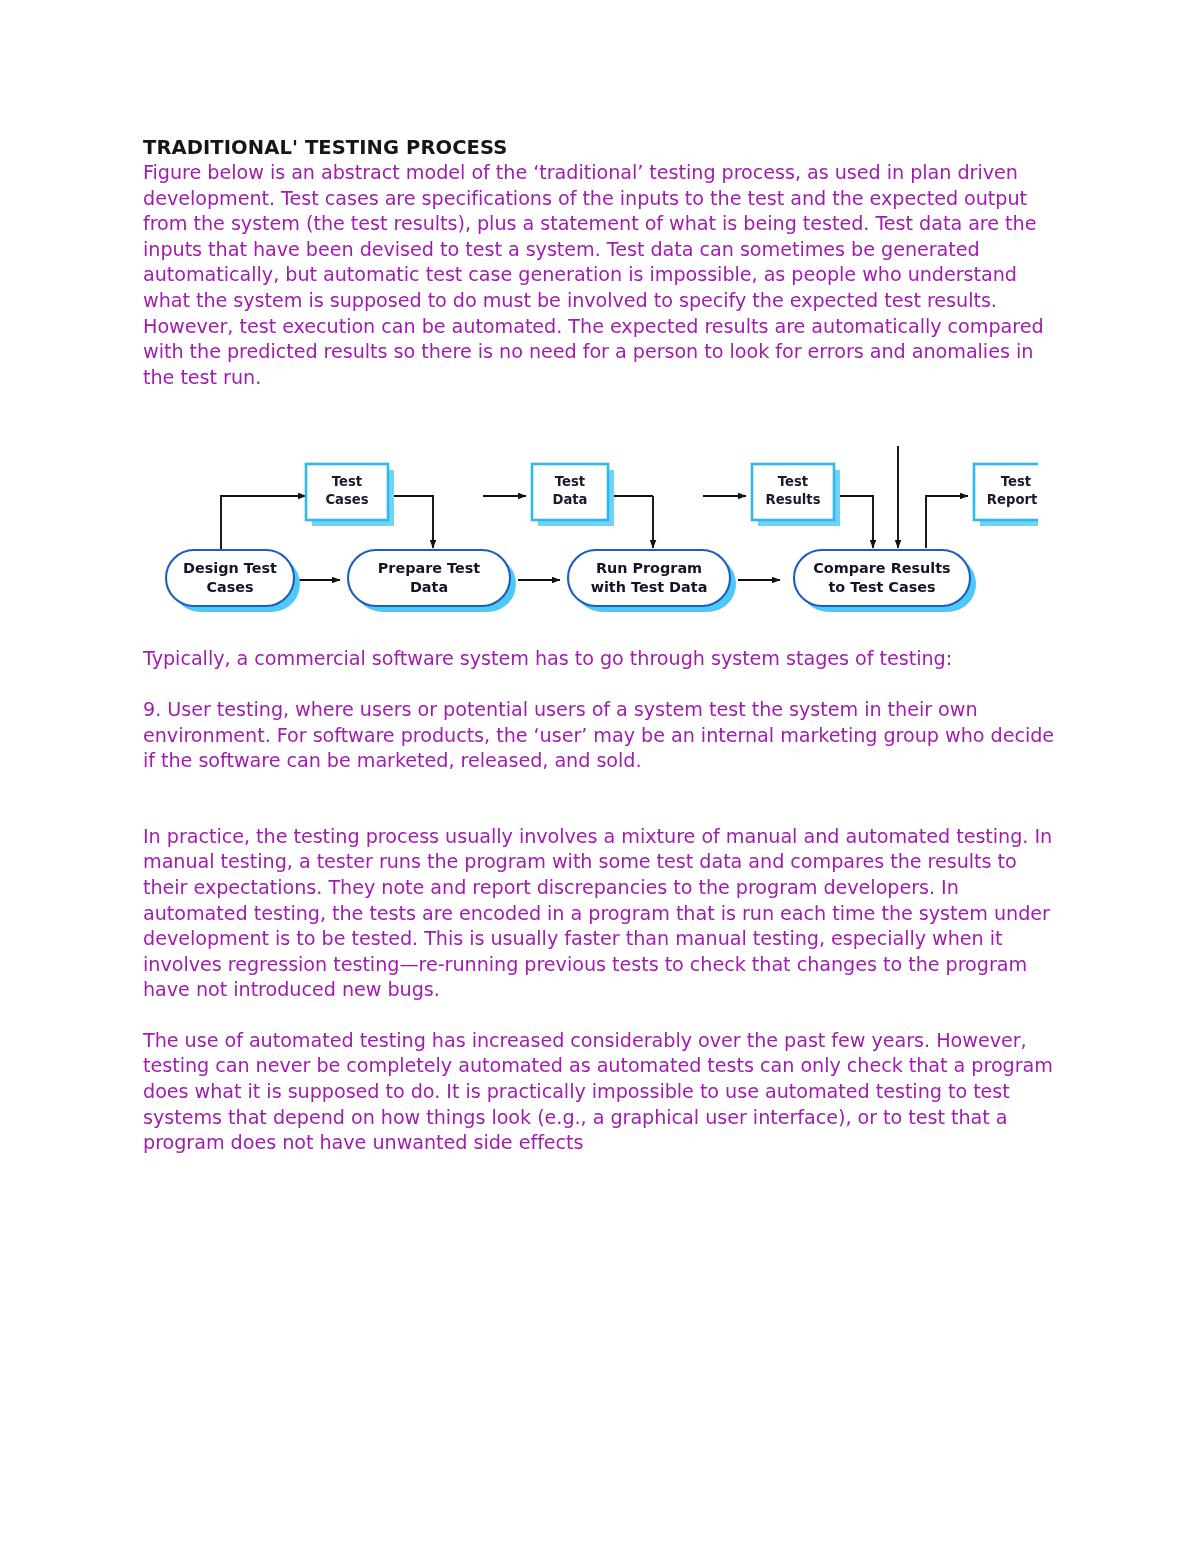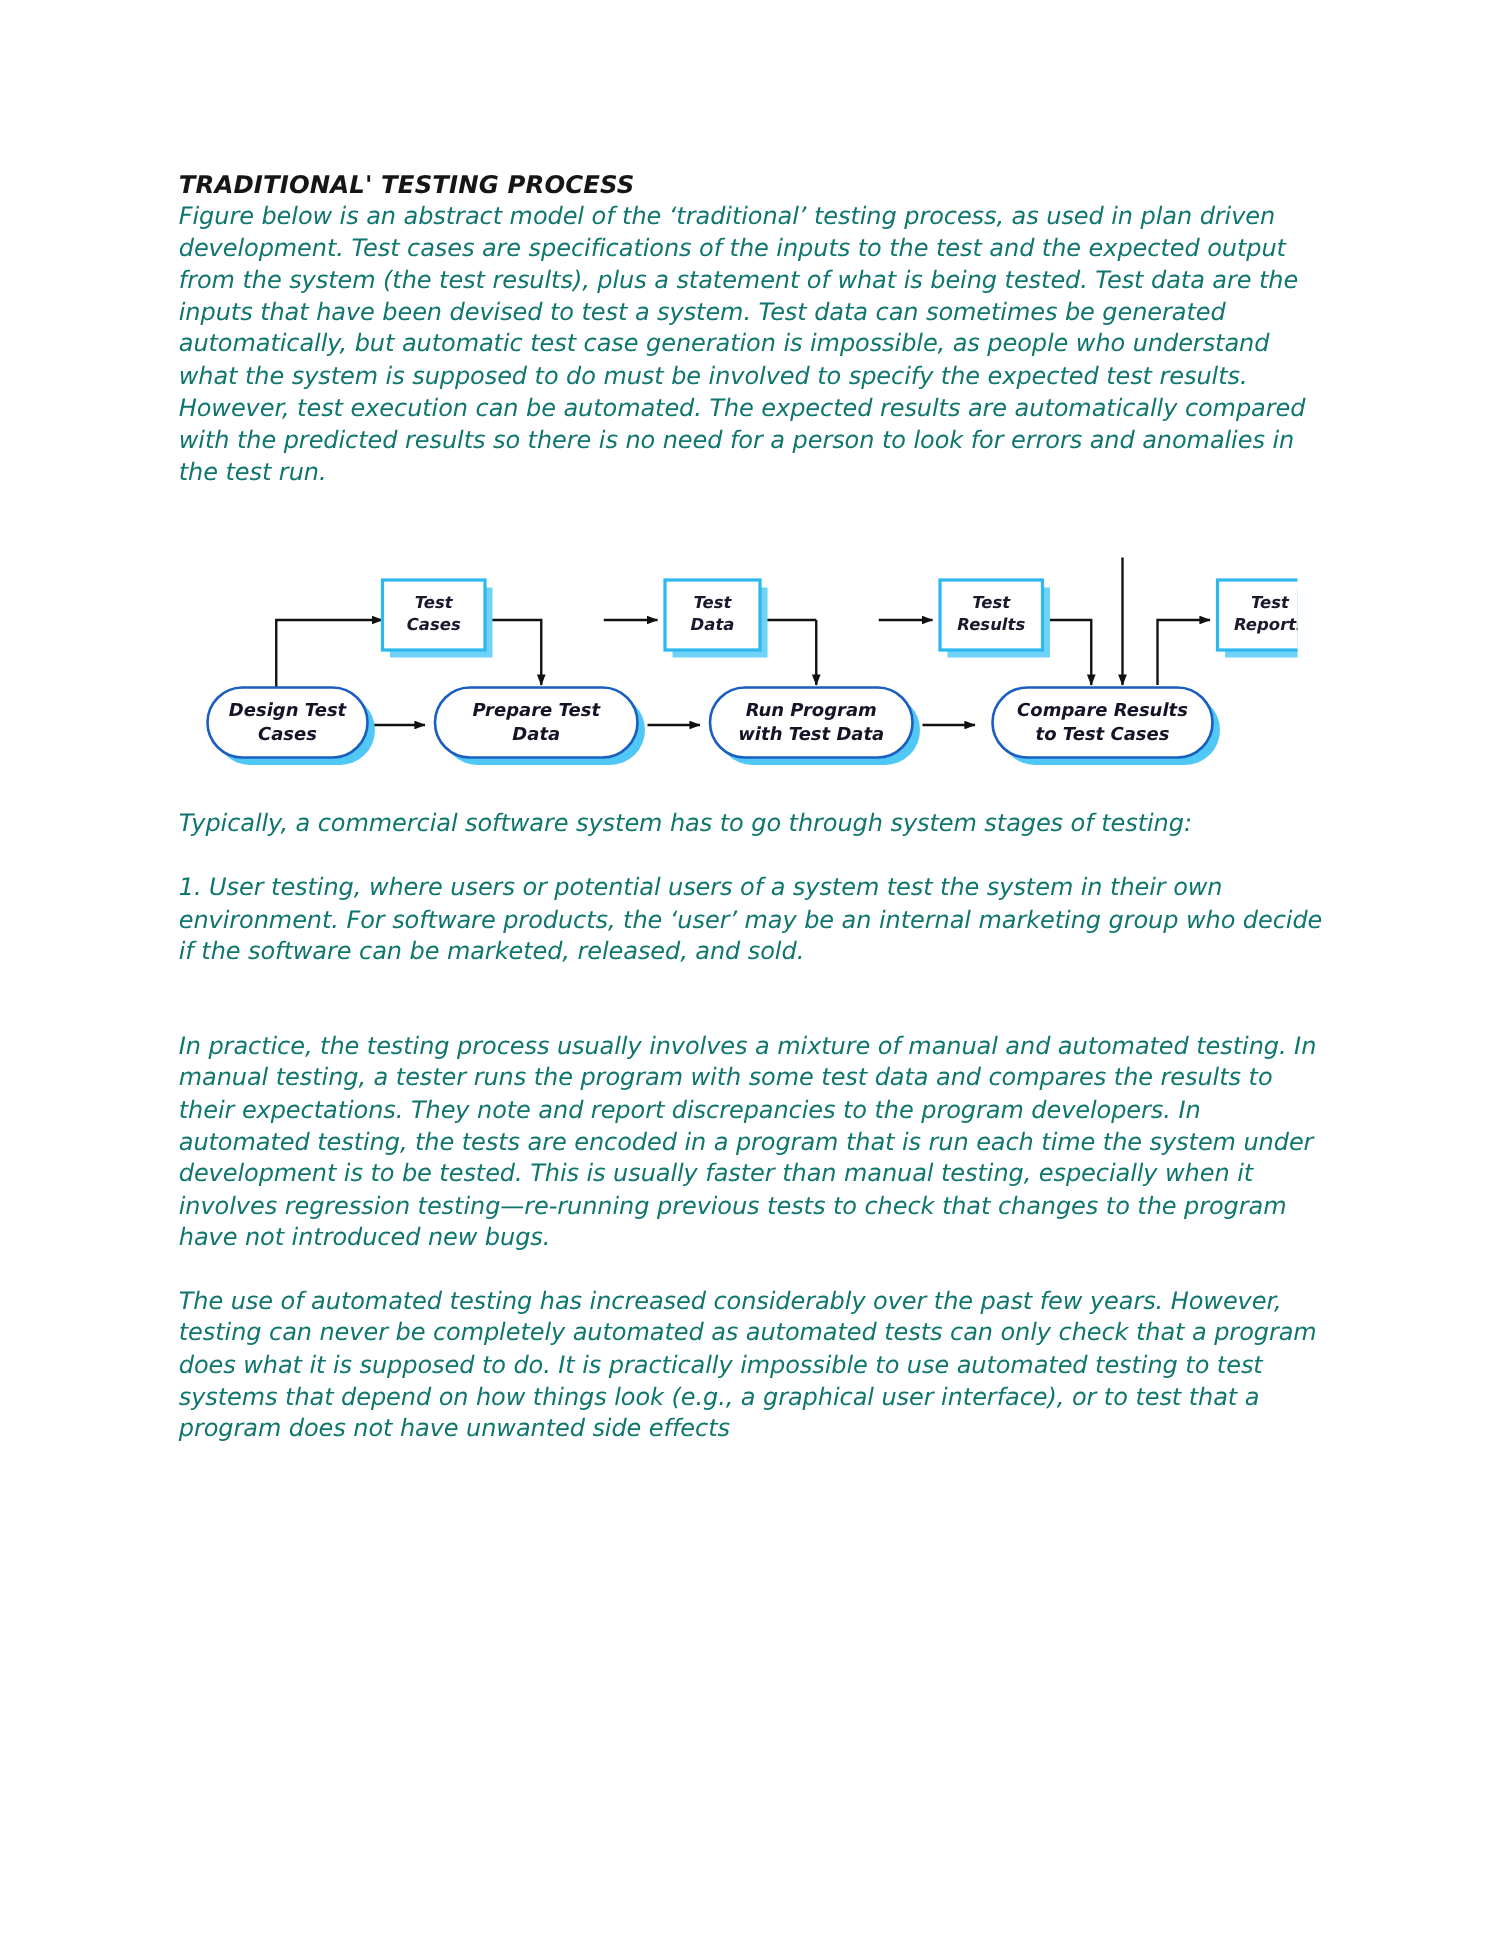--- a/index.html
+++ b/index.html
@@ -21,37 +21,36 @@
     left: 0; top: 0;
     width: 1200px;
     height: 1553px;
     background: #fff;
   }
   .content {
     position: absolute;
     left: 143px;
     top: 136px;
     width: 915px;
-    font-style: italic;
   }
 
   h1.doc-title {
     font-size: 19.5px;
     font-weight: bold;
     margin: 0 0 1px 0;
     letter-spacing: 0.1px;
     line-height: 1.18;
     color: #161616;
   }
 
   p.para {
     font-size: 19.2px;
     line-height: 25.6px;
     margin: 0;
-    color: #0f766e;
+    color: #a21caf;
     letter-spacing: -0.05px;
   }
   .gap-sm { height: 25px; }
   .gap-md { height: 26px; }
 
   
   .figure {
     position: relative;
     width: 880px;
     height: 190px;
@@ -172,21 +171,21 @@
         </g>
       </svg>
     </div>
 
     <div class="gap-md"></div>
 
     <p class="para">Typically, a commercial software system has to go through system stages of testing:</p>
 
     <div class="gap-sm"></div>
 
-    <p class="para">1. User testing, where users or potential users of a system test the system in their own environment. For software products, the ‘user’ may be an internal marketing group who decide if the software can be marketed, released, and sold.</p>
+    <p class="para">9. User testing, where users or potential users of a system test the system in their own environment. For software products, the ‘user’ may be an internal marketing group who decide if the software can be marketed, released, and sold.</p>
 
     <div class="gap-sm"></div>
 
 
     <div class="gap-sm"></div>
 
     <p class="para">In practice, the testing process usually involves a mixture of manual and automated testing. In manual testing, a tester runs the program with some test data and compares the results to their expectations. They note and report discrepancies to the program developers. In automated testing, the tests are encoded in a program that is run each time the system under development is to be tested. This is usually faster  than manual testing, especially when it involves regression testing—re-running previous tests to check that changes to the program have not introduced new bugs.</p>
 
     <div class="gap-sm"></div>
 

